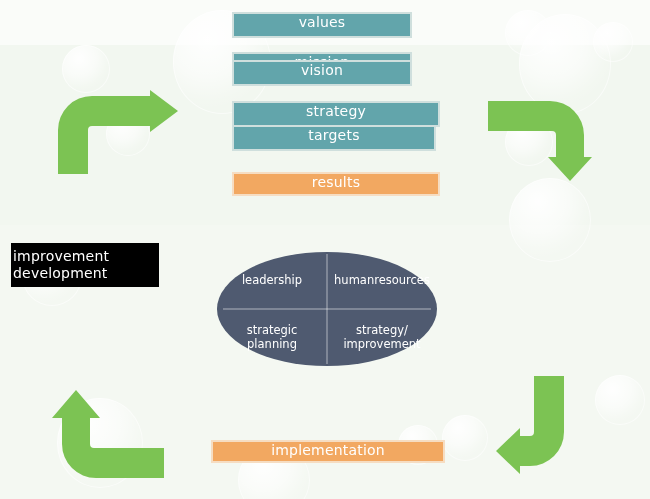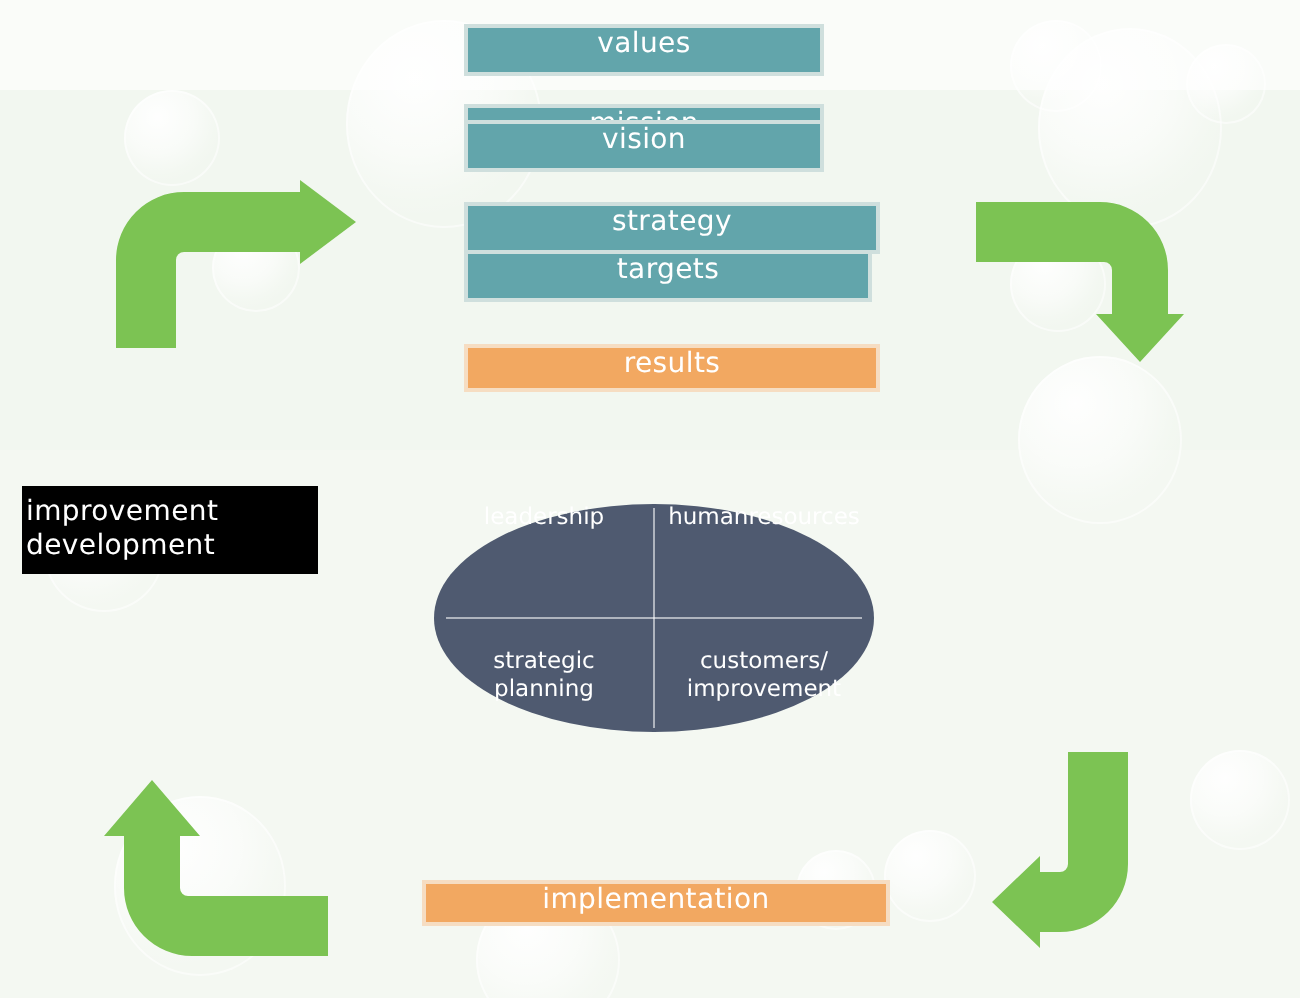--- a/index.html
+++ b/index.html
@@ -26,21 +26,21 @@
         text-align:center;color:#ffffff;font-size:14px;line-height:1.18;letter-spacing:.2px;}
   .teal{background:#62a5ab;border:2px solid #cfdfdd;}
   .blue{background:#000000;border:2px solid #000000;}
   .orange{background:#f2a861;border:2px solid #f6ddc2;}
 
   .group{position:absolute;}
 
   
   .ellipse-wrap{position:absolute;left:217px;top:252px;width:220px;height:114px;}
   .ellipse{position:absolute;inset:0;border-radius:50%;background:#4f5a70;}
-  .quad{position:absolute;width:50%;height:50%;display:flex;justify-content:center;
+  .quad{position:absolute;width:50%;height:50%;display:flex;align-items:center;justify-content:center;
         color:#ffffff;font-size:11.5px;line-height:1.2;text-align:center;box-sizing:border-box;}
   .q-tl{left:0;top:0;}
   .q-tr{left:50%;top:0;}
   .q-bl{left:0;top:50%;}
   .q-br{left:50%;top:50%;}
   .divider-v{position:absolute;left:50%;top:2px;width:1px;height:110px;background:rgba(255,255,255,.55);transform:translateX(-.5px);}
   .divider-h{position:absolute;left:6px;top:50%;width:208px;height:1px;background:rgba(255,255,255,.55);transform:translateY(-.5px);}
 
   
   .arrow{position:absolute;}
@@ -110,21 +110,21 @@
     </div>
     <div class="quad q-tr" style="flex-direction:row;">
       <span>human</span>
       <span>resources</span>
     </div>
     <div class="quad q-bl" style="flex-direction:column;">
       <span>strategic</span>
       <span>planning</span>
     </div>
     <div class="quad q-br" style="flex-direction:column;">
-      <span>customers/</span>
+      <span>strategy/</span>
       <span>improvement</span>
     </div>
     <div class="divider-v"></div>
     <div class="divider-h"></div>
   </div>
 
   <div class="node orange" style="left:211px;top:440px;width:234px;height:23px;">
     <span>implementation</span>
   </div>
 

